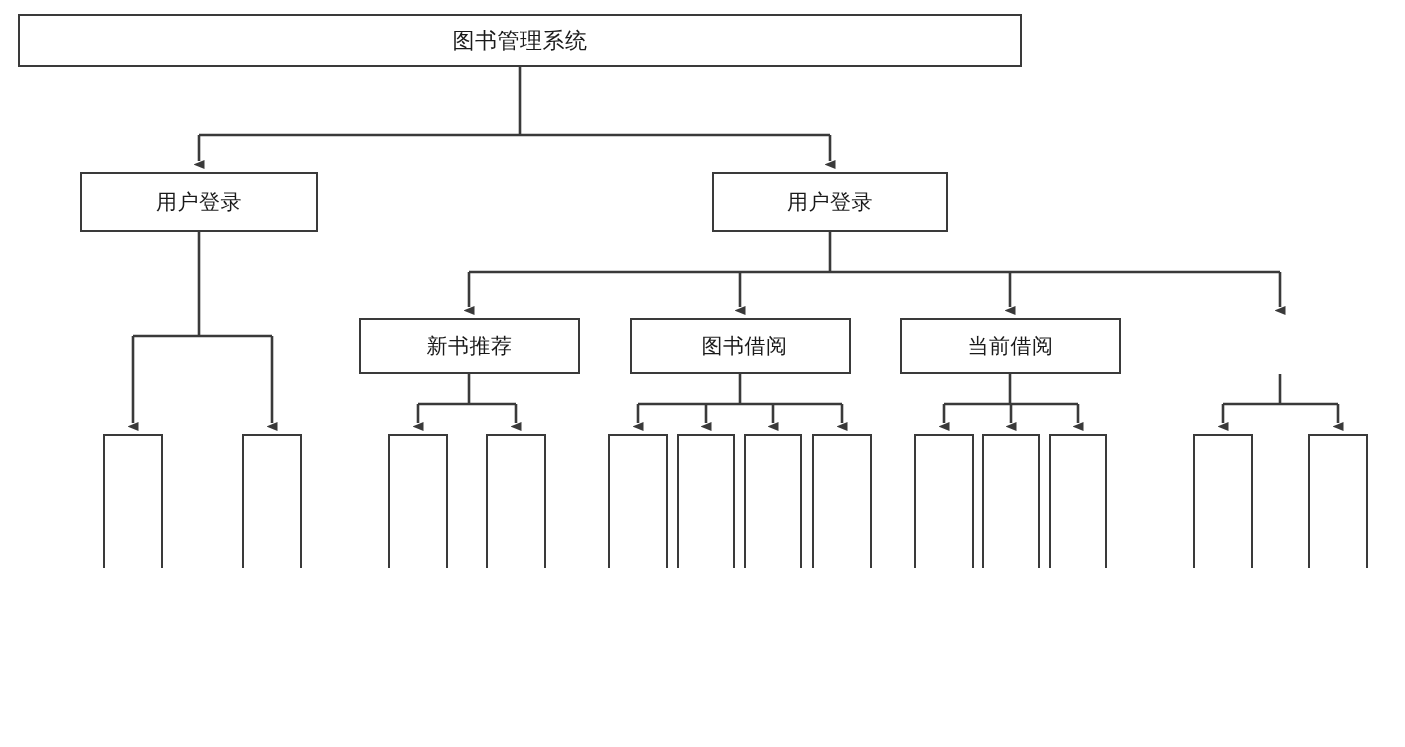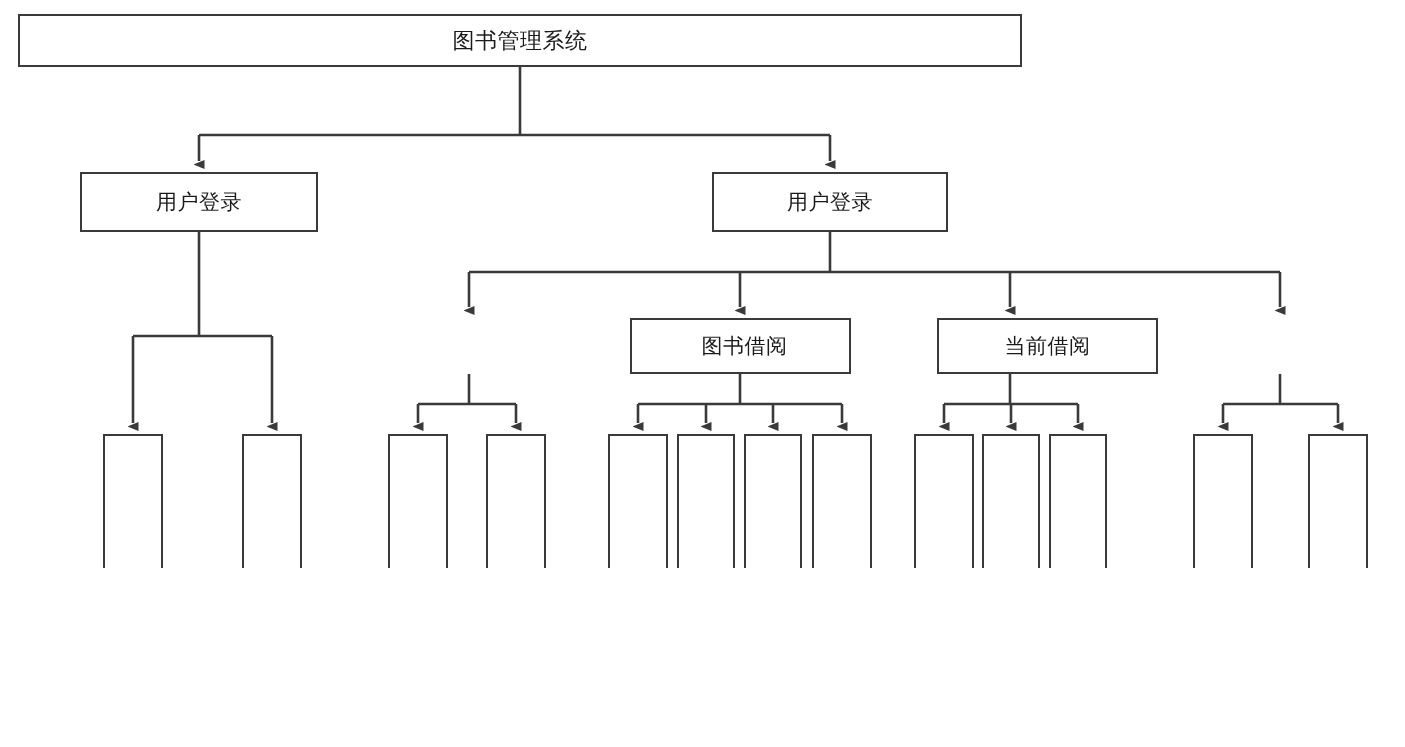--- a/index.html
+++ b/index.html
@@ -126,24 +126,27 @@
     <span class="label">图书管理系统</span>
   </div>
 
   <div class="node h" style="left:80px; top:172px; width:238px; height:60px;">
     <span class="label">用户登录</span>
   </div>
   <div class="node h" style="left:712px; top:172px; width:236px; height:60px;">
     <span class="label">用户登录</span>
   </div>
 
+  <div class="node h" style="left:359px; top:318px; width:221px; height:56px;">
+    <span class="label">新书推荐</span>
+  </div>
   <div class="node h" style="left:630px; top:318px; width:221px; height:56px;padding-left:8px;">
     <span class="label">图书借阅</span>
   </div>
-  <div class="node h" style="left:900px; top:318px; width:221px; height:56px;margin-left:37px;">
+  <div class="node h" style="left:900px; top:318px; width:221px; height:56px;">
     <span class="label">当前借阅</span>
   </div>
 
   <div class="node v" style="left:103px; top:434px; width:60px; height:300px;">
     <span class="label">用户登录</span>
   </div>
   <div class="node v" style="left:242px; top:434px; width:60px; height:300px;">
     <span class="label">注销登录</span>
   </div>
   <div class="node v" style="left:388px; top:434px; width:60px; height:300px;">

